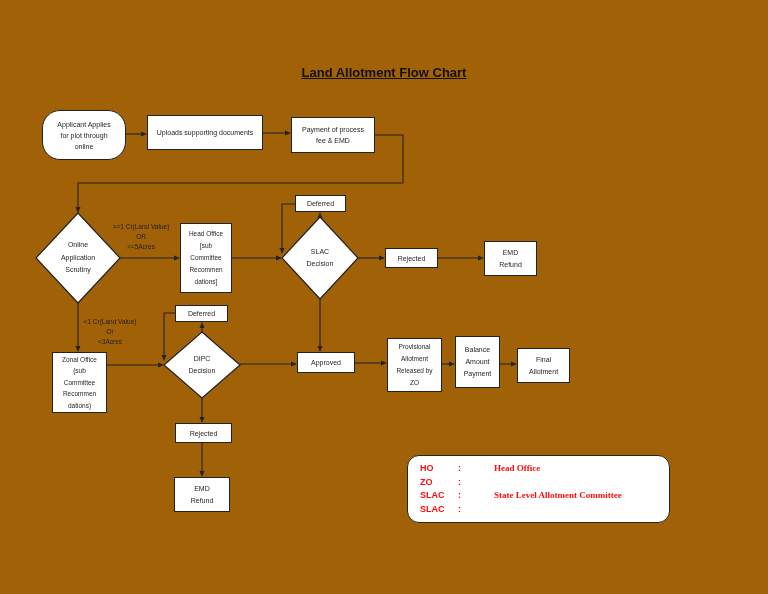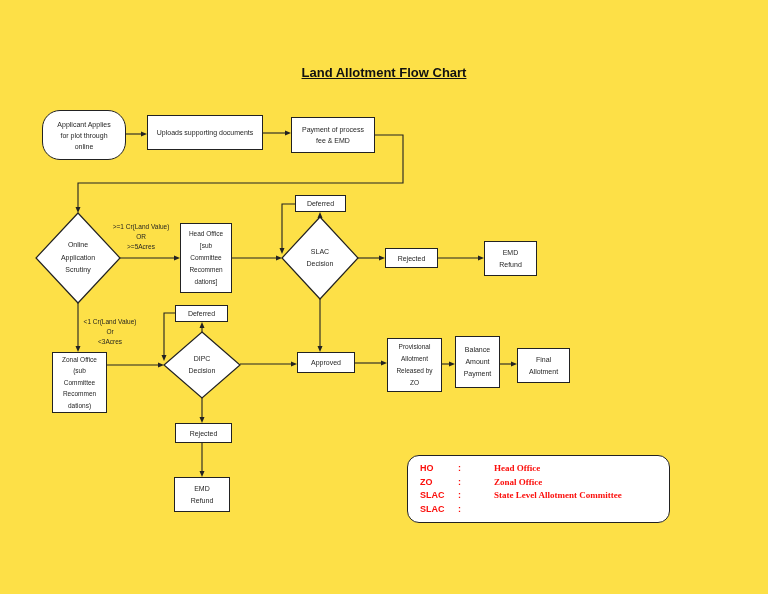--- a/index.html
+++ b/index.html
@@ -1,17 +1,17 @@
 <!DOCTYPE html>
 <html><head>
 <meta charset="utf-8">
 <style>
   html,body{margin:0;padding:0;background:#ffffff;}
   .page{
-    position:relative;width:768px;height:594px;background:#fde047;
+    position:relative;width:768px;height:594px;background:#a16207;
     font-family:"Liberation Sans",sans-serif;color:#1f1f1f;overflow:hidden;
   }
   .layer{position:absolute;left:0;top:0;}
   .title{
     position:absolute;left:264px;top:65px;width:240px;text-align:center;
     font-size:13px;font-weight:bold;text-decoration:underline;color:#111;
   }
   .node{
     position:absolute;box-sizing:border-box;background:#ffffff;
     border:1.2px solid #222;display:flex;align-items:center;justify-content:center;
@@ -185,21 +185,20 @@
 
   <div class="legend" style="color: rgb(251, 15, 12);">
     <div class="lrow">
       <span class="labbr">HO</span>
       <span class="lcolon">:</span>
       <span class="lfull">Head Office</span>
     </div>
     <div class="lrow">
       <span class="labbr">ZO</span>
       <span class="lcolon">:</span>
-      <span class="lfull">Zonal Office</span>
     </div>
     <div class="lrow">
       <span class="labbr">SLAC</span>
       <span class="lcolon">:</span>
       <span class="lfull">State Level Allotment Committee</span>
     </div>
     <div class="lrow">
       <span class="labbr">SLAC</span>
       <span class="lcolon">:</span>
     </div>

